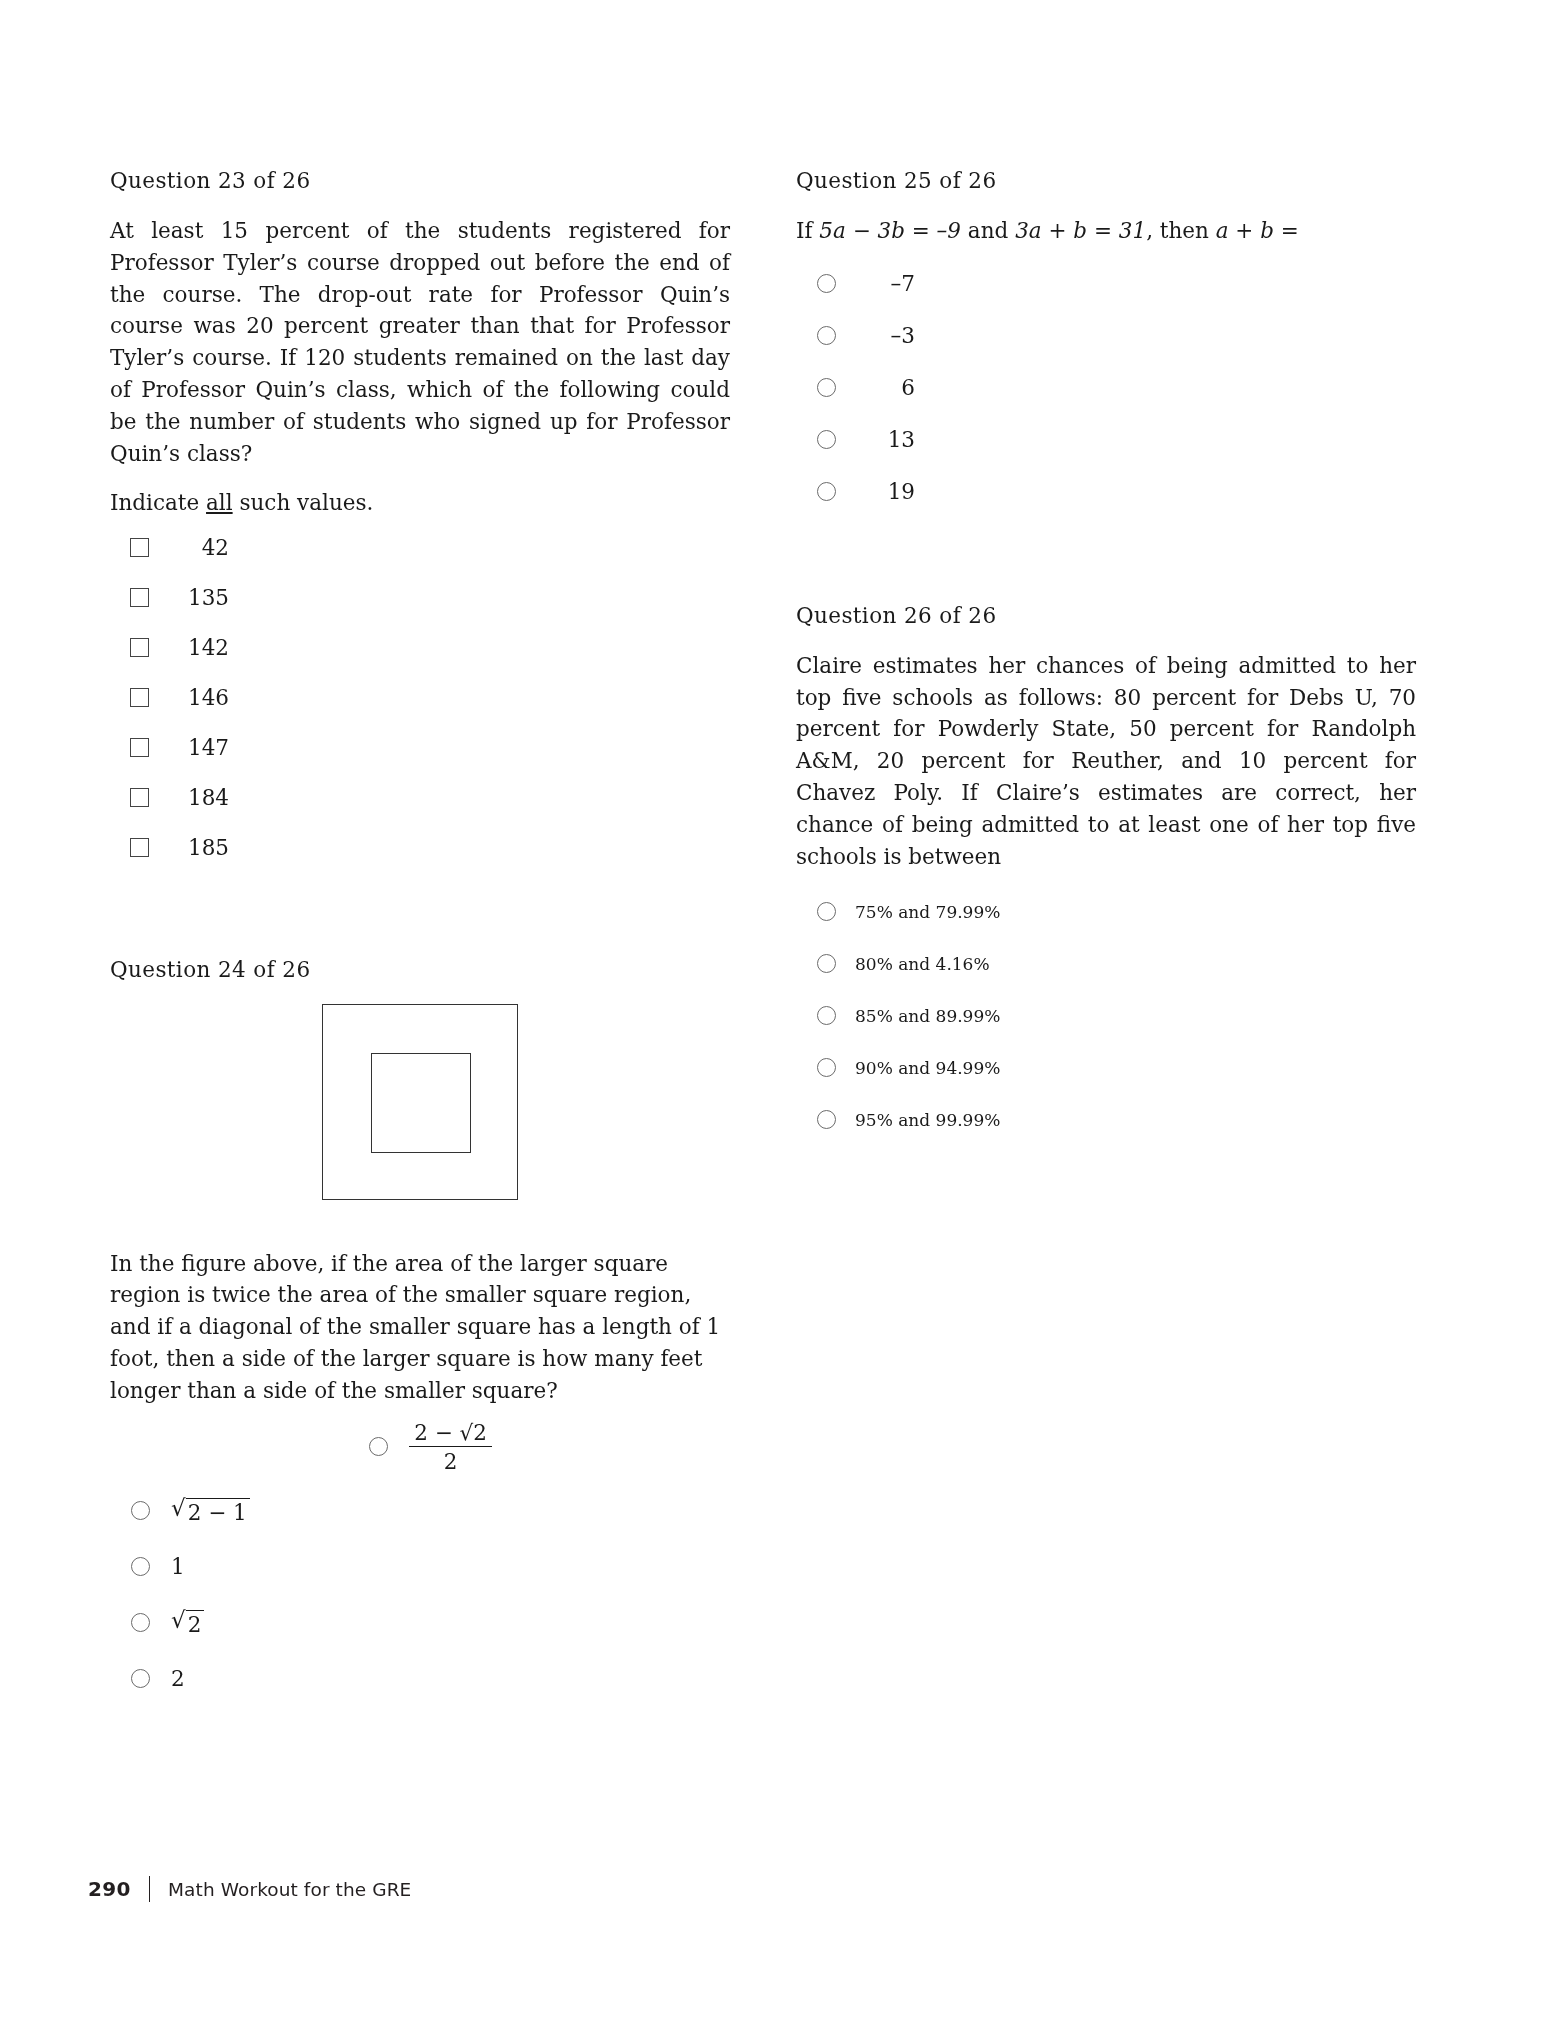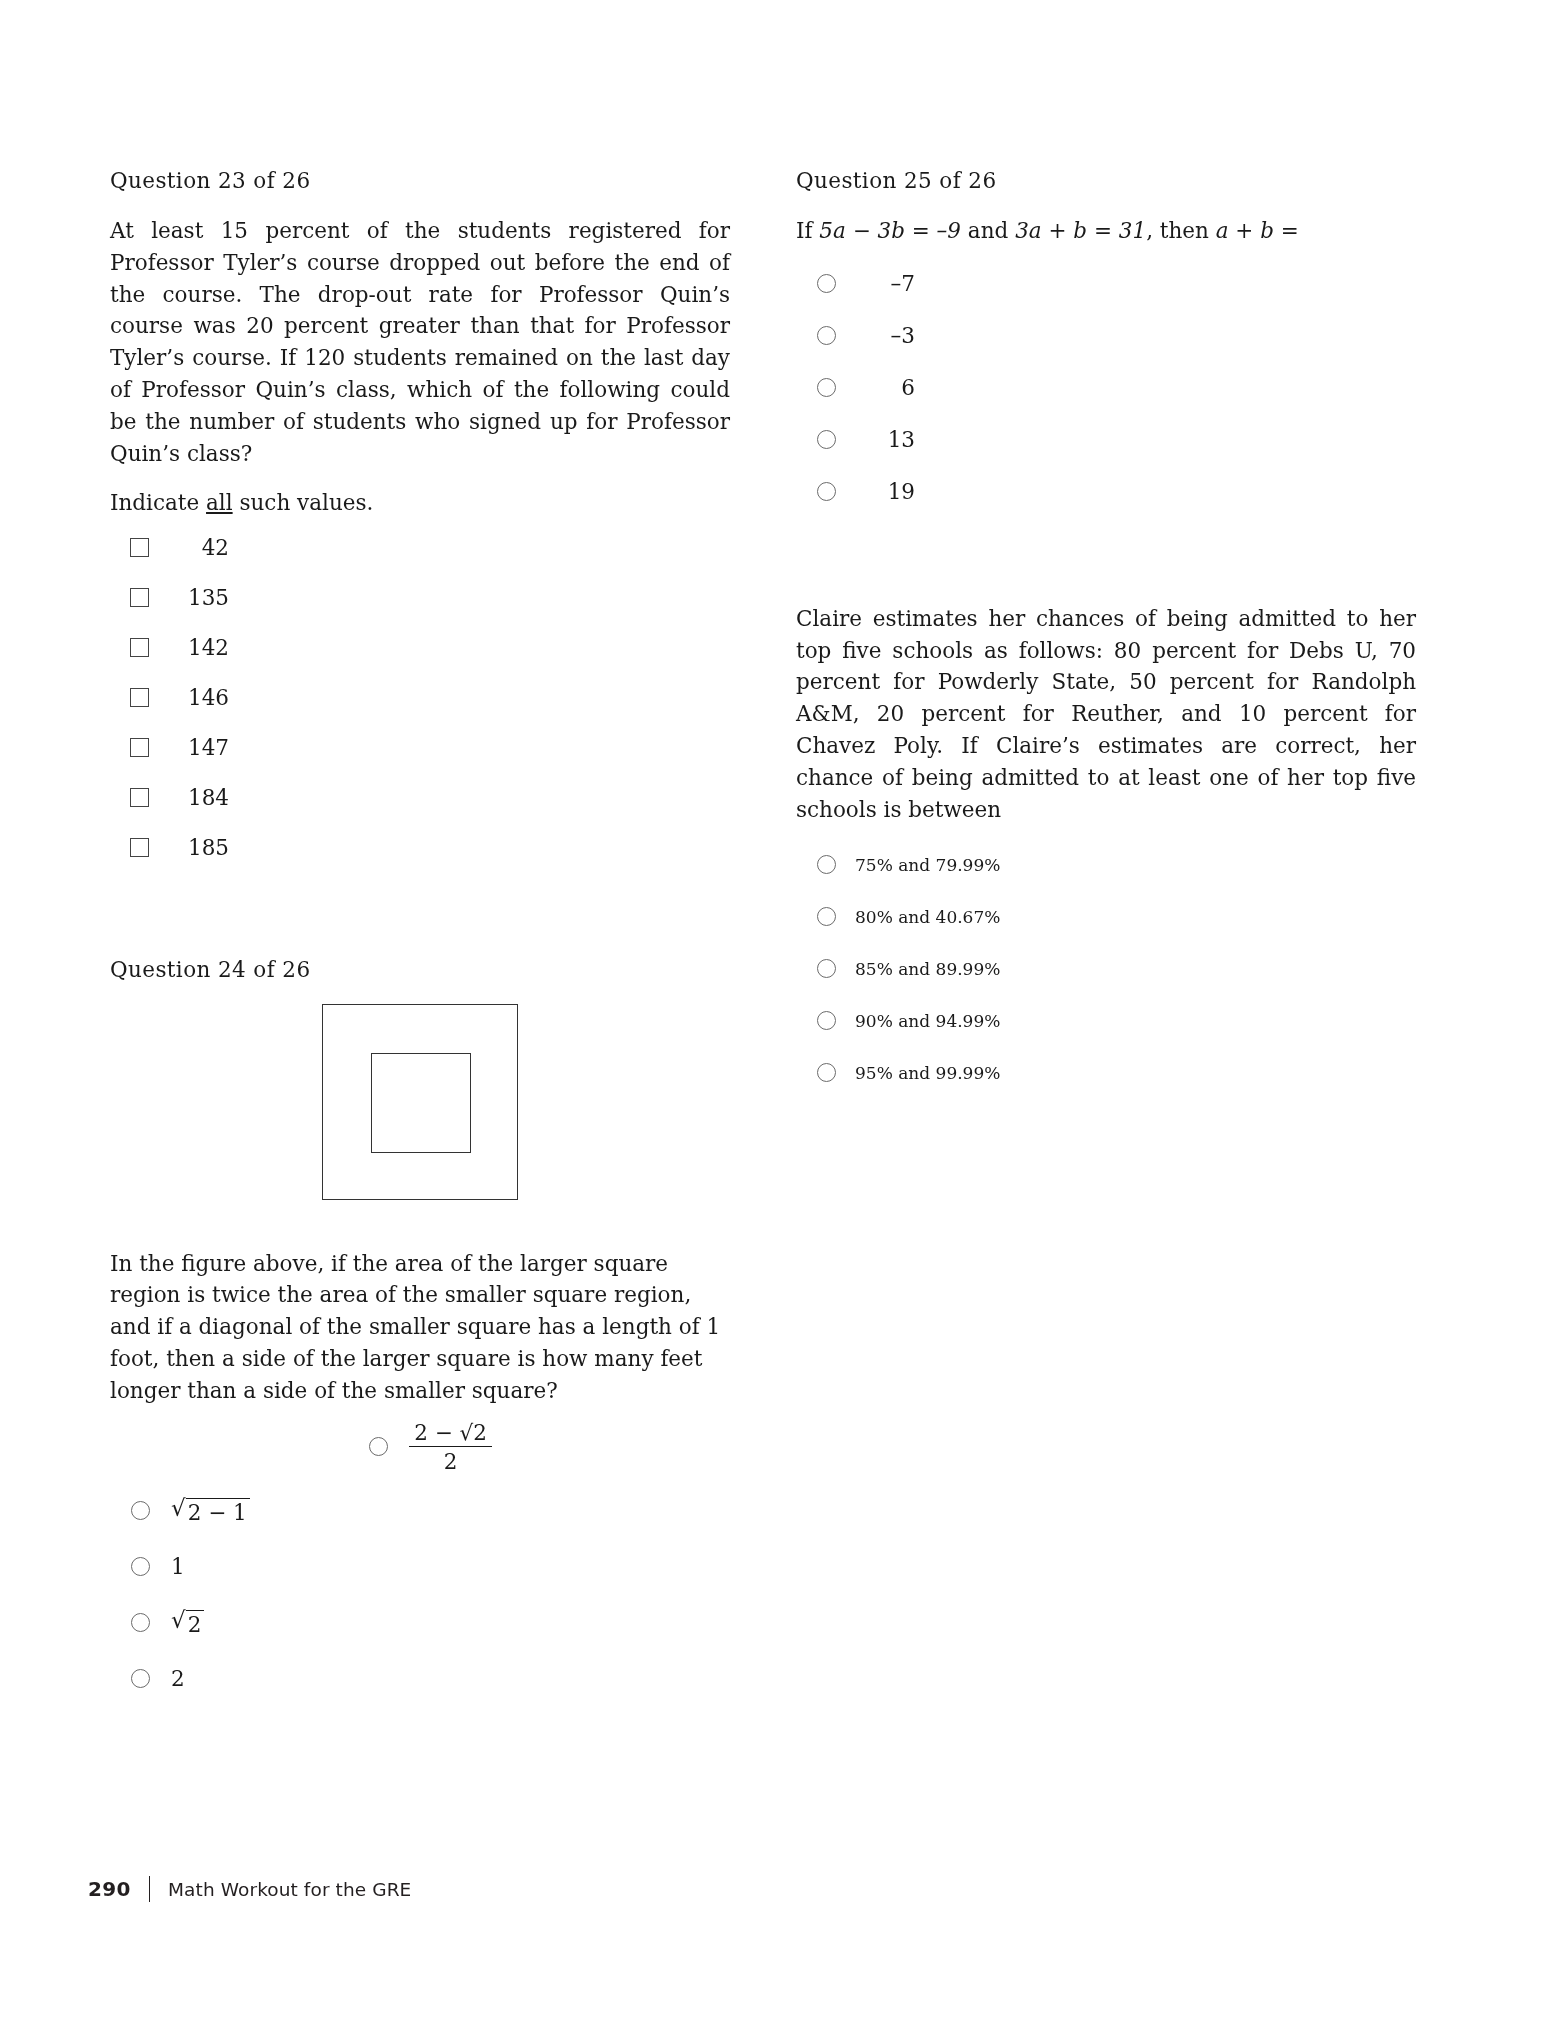--- a/index.html
+++ b/index.html
@@ -373,34 +373,35 @@
                 <span class="radio"></span>
               </span>
             <span class="num-label">19</span>
           </li>
         </ul>
       </div>
 
       <div class="gap-lg"></div>
 
       <div>
+        <div class="q-head">Question 26 of 26</div>
         <p class="q-body">Claire estimates her chances of being admitted to her top five schools as follows: 80 percent for Debs U, 70 percent for Powderly State, 50 percent for Randolph A&amp;M, 20 percent for Reuther, and 10 percent for Chavez Poly. If Claire’s estimates are correct, her chance of being admitted to at least one of her top five schools is between</p>
 
         <ul class="opts" style="margin-top:24px;">
           <li class="opt opt-radio-row" style="margin-bottom:22px;">
             <span class="radio-col">
                 <span class="radio"></span>
               </span>
             <span class="txt-label">75% and 79.99%</span>
           </li>
           <li class="opt opt-radio-row" style="margin-bottom:22px;">
             <span class="radio-col">
                 <span class="radio"></span>
               </span>
-            <span class="txt-label">80% and 40.67%</span>
+            <span class="txt-label">80% and 4.16%</span>
           </li>
           <li class="opt opt-radio-row" style="margin-bottom:22px;">
             <span class="radio-col">
                 <span class="radio"></span>
               </span>
             <span class="txt-label">85% and 89.99%</span>
           </li>
           <li class="opt opt-radio-row" style="margin-bottom:22px;">
             <span class="radio-col">
                 <span class="radio"></span>

